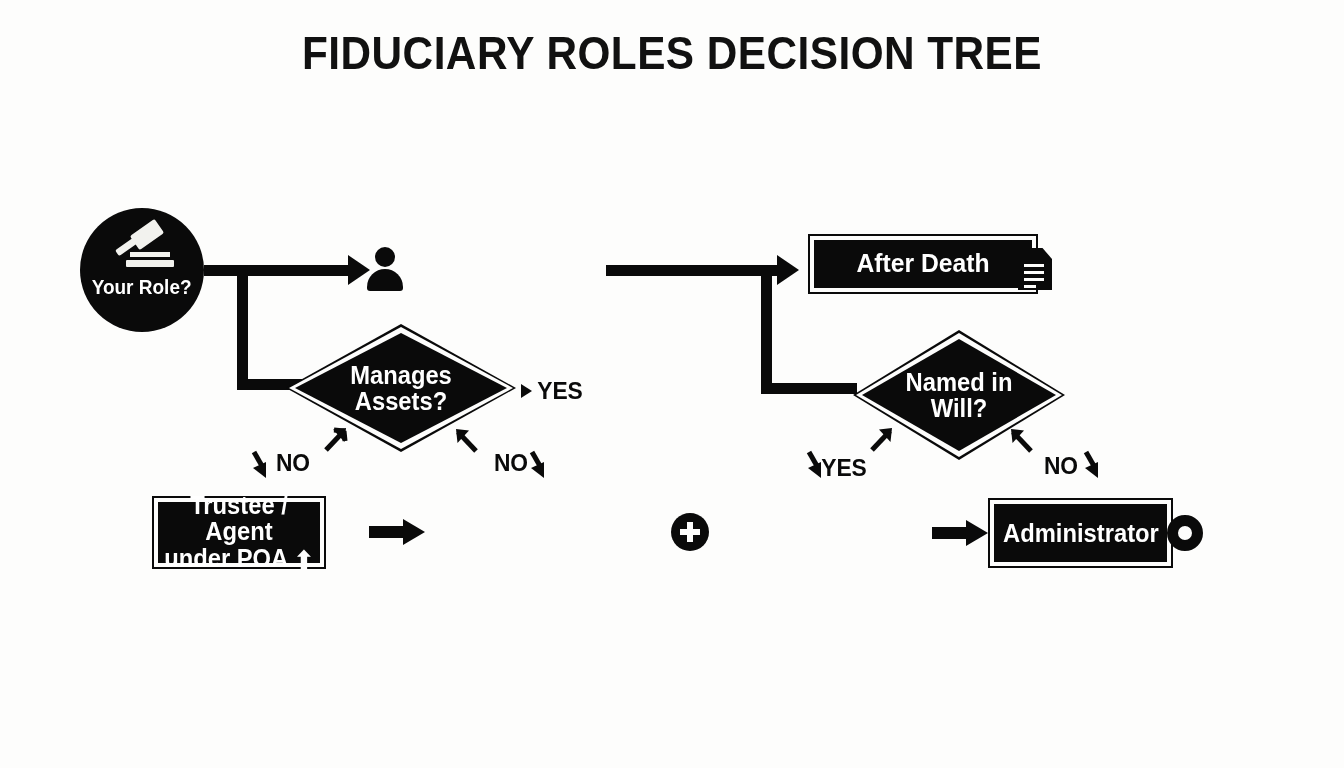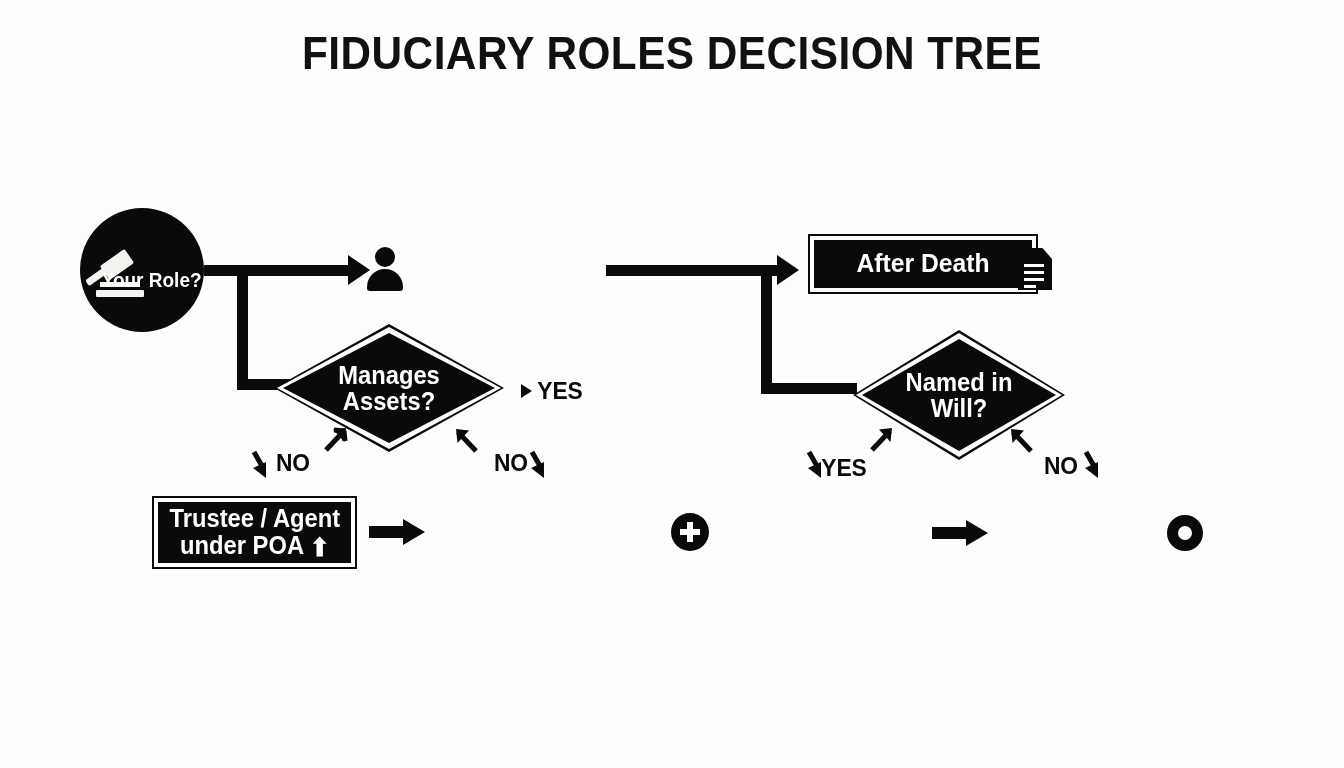--- a/index.html
+++ b/index.html
@@ -39,21 +39,21 @@
   
   .start-circle {
     position: absolute;
     left: 80px;
     top: 208px;
     width: 124px;
     height: 124px;
     border-radius: 50%;
     background: #0a0a0a;
     display: flex;
-    flex-direction: row;
+    flex-direction: column;
     align-items: center;
     justify-content: flex-start;
     box-sizing: border-box;
     padding-top: 16px;
   }
   .gavel {
     position: relative;
     width: 64px;
     height: 48px;
   }
@@ -338,21 +338,21 @@
     </div>
   </div>
   <div class="doc-icon" style="left:1018px; top:248px;">
     <div class="sheet"></div>
     <div class="ln" style="top:16px; width:20px;"></div>
     <div class="ln" style="top:23px; width:20px;"></div>
     <div class="ln" style="top:30px; width:20px;"></div>
     <div class="ln" style="top:37px; width:12px;"></div>
   </div>
 
-  <div class="diamond-wrap" style="left:274px; top:324px; width:230px; height:128px;">
+  <div class="diamond-wrap" style="left:286px; top:324px; width:230px; height:128px;">
     <div class="diamond-outer"></div>
     <div class="diamond-gap"></div>
     <div class="diamond-fill"></div>
     <div class="diamond-text">Manages
 Assets?</div>
   </div>
   <div class="small-tri-right" style="left:521px; top:384px;"></div>
   <div class="branch-label" style="left:536px; top:377px;">YES</div>
 
   <div class="diamond-wrap" style="left:853px; top:330px; width:212px; height:130px;">
@@ -397,21 +397,21 @@
     <path d="M18 30 L5 20 L18 14 Z" fill="#0a0a0a"></path>
   </svg>
   <div class="branch-label" style="left:820px; top:454px;">YES</div>
 
   <svg class="mini-arrow" style="left:1078px; top:448px;" width="28" height="34" viewBox="0 0 28 34">
     <path d="M8 4 L16 18" stroke="#0a0a0a" stroke-width="5" fill="none"></path>
     <path d="M20 30 L7 20 L20 14 Z" fill="#0a0a0a"></path>
   </svg>
   <div class="branch-label" style="left:1043px; top:452px;">NO</div>
 
-  <div class="fbox" style="left:152px; top:496px; width:205px; height:73px;">
+  <div class="fbox" style="left:152px; top:496px; width:174px; height:73px;">
     <div class="inner">
       <div class="label lbl-25"><span>Trustee / Agent
 under POA</span><span class="updown-glyph">⬆</span></div>
     </div>
   </div>
 
   <div class="flat-arrow" style="left:369px; top:519px; width:56px;">
     <div class="shaft" style="width:36px;"></div>
     <div class="tip" style="left:34px;"></div>
   </div>
@@ -421,16 +421,21 @@
     <div class="h"></div>
     <div class="v"></div>
   </div>
 
 
   <div class="flat-arrow" style="left:932px; top:520px; width:56px;">
     <div class="shaft" style="width:36px;"></div>
     <div class="tip" style="left:34px;"></div>
   </div>
 
+  <div class="fbox" style="left:988px; top:498px; width:185px; height:70px;">
+    <div class="inner">
+      <div class="label lbl-25">Administrator</div>
+    </div>
+  </div>
 
   <div class="ring-icon" style="left:1167px; top:515px;"></div>
 
 </div>
 
 </body></html>

